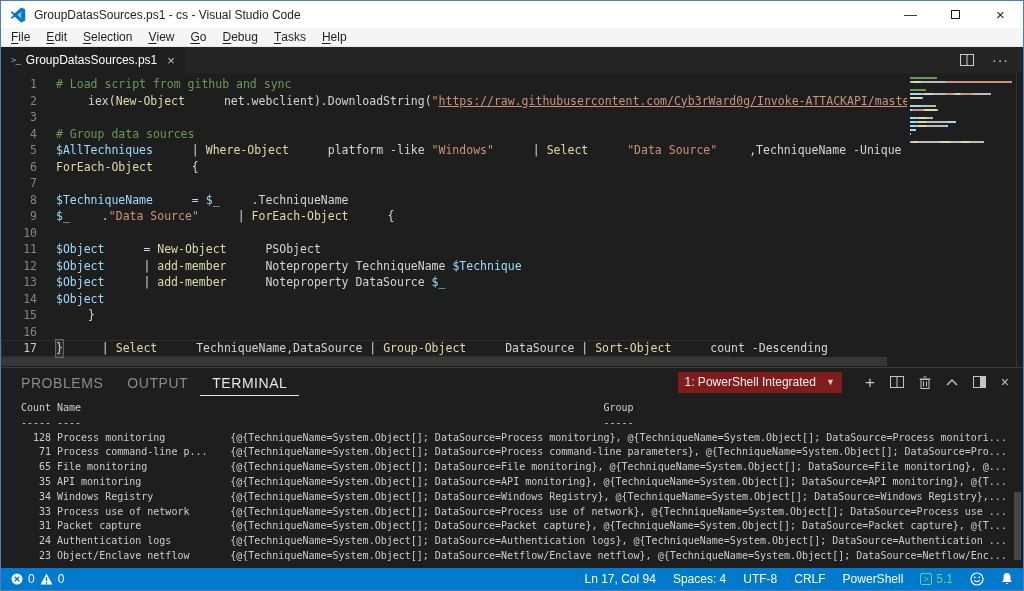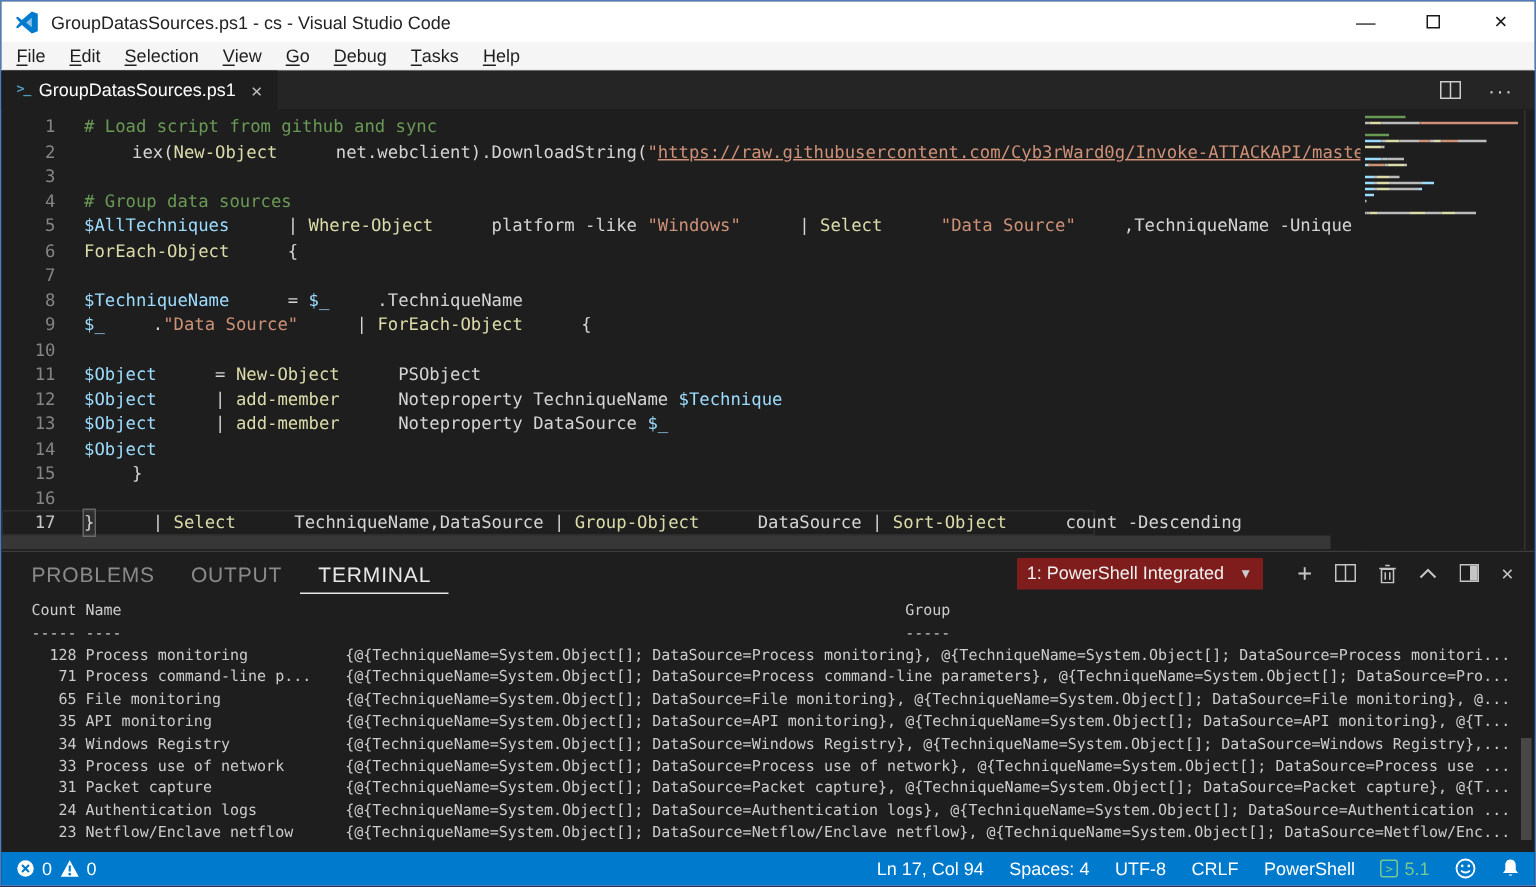--- a/index.html
+++ b/index.html
@@ -201,21 +201,21 @@
     <div class="trow"><span class="t-count">Count</span><span class="t-name">Name</span><span class="t-group">Group</span></div>
         <div class="trow"><span class="t-count">-----</span><span class="t-name">----</span><span class="t-group">-----</span></div>
         <div class="trow"><span class="t-count">128</span><span class="t-name">Process monitoring</span><span class="t-group">{@{TechniqueName=System.Object[]; DataSource=Process monitoring}, @{TechniqueName=System.Object[]; DataSource=Process monitori...</span></div>
         <div class="trow"><span class="t-count">71</span><span class="t-name">Process command-line p...</span><span class="t-group">{@{TechniqueName=System.Object[]; DataSource=Process command-line parameters}, @{TechniqueName=System.Object[]; DataSource=Pro...</span></div>
         <div class="trow"><span class="t-count">65</span><span class="t-name">File monitoring</span><span class="t-group">{@{TechniqueName=System.Object[]; DataSource=File monitoring}, @{TechniqueName=System.Object[]; DataSource=File monitoring}, @...</span></div>
         <div class="trow"><span class="t-count">35</span><span class="t-name">API monitoring</span><span class="t-group">{@{TechniqueName=System.Object[]; DataSource=API monitoring}, @{TechniqueName=System.Object[]; DataSource=API monitoring}, @{T...</span></div>
         <div class="trow"><span class="t-count">34</span><span class="t-name">Windows Registry</span><span class="t-group">{@{TechniqueName=System.Object[]; DataSource=Windows Registry}, @{TechniqueName=System.Object[]; DataSource=Windows Registry},...</span></div>
         <div class="trow"><span class="t-count">33</span><span class="t-name">Process use of network</span><span class="t-group">{@{TechniqueName=System.Object[]; DataSource=Process use of network}, @{TechniqueName=System.Object[]; DataSource=Process use ...</span></div>
         <div class="trow"><span class="t-count">31</span><span class="t-name">Packet capture</span><span class="t-group">{@{TechniqueName=System.Object[]; DataSource=Packet capture}, @{TechniqueName=System.Object[]; DataSource=Packet capture}, @{T...</span></div>
         <div class="trow"><span class="t-count">24</span><span class="t-name">Authentication logs</span><span class="t-group">{@{TechniqueName=System.Object[]; DataSource=Authentication logs}, @{TechniqueName=System.Object[]; DataSource=Authentication ...</span></div>
-        <div class="trow"><span class="t-count">23</span><span class="t-name">Netflow/Enclave netflow</span><span class="t-group">{@{TechniqueName=System.Object[]; DataSource=Netflow/Enclave netflow}, @{TechniqueName=System.Object[]; DataSource=Netflow/Enc...</span></div>
+        <div class="trow"><span class="t-count">23</span><span class="t-name">Object/Enclave netflow</span><span class="t-group">{@{TechniqueName=System.Object[]; DataSource=Netflow/Enclave netflow}, @{TechniqueName=System.Object[]; DataSource=Netflow/Enc...</span></div>
       </div>
   </div>
 
   <div class="statusbar">
     <div class="sb-left">
       <div class="sb-item">
         <svg width="12" height="12" viewBox="0 0 12 12">
           <circle cx="6" cy="6" r="5.5" fill="#ffffff"></circle>
           <path d="M3.7 3.7 L8.3 8.3 M8.3 3.7 L3.7 8.3" stroke="#007acc" stroke-width="1.4"></path>
         </svg>

